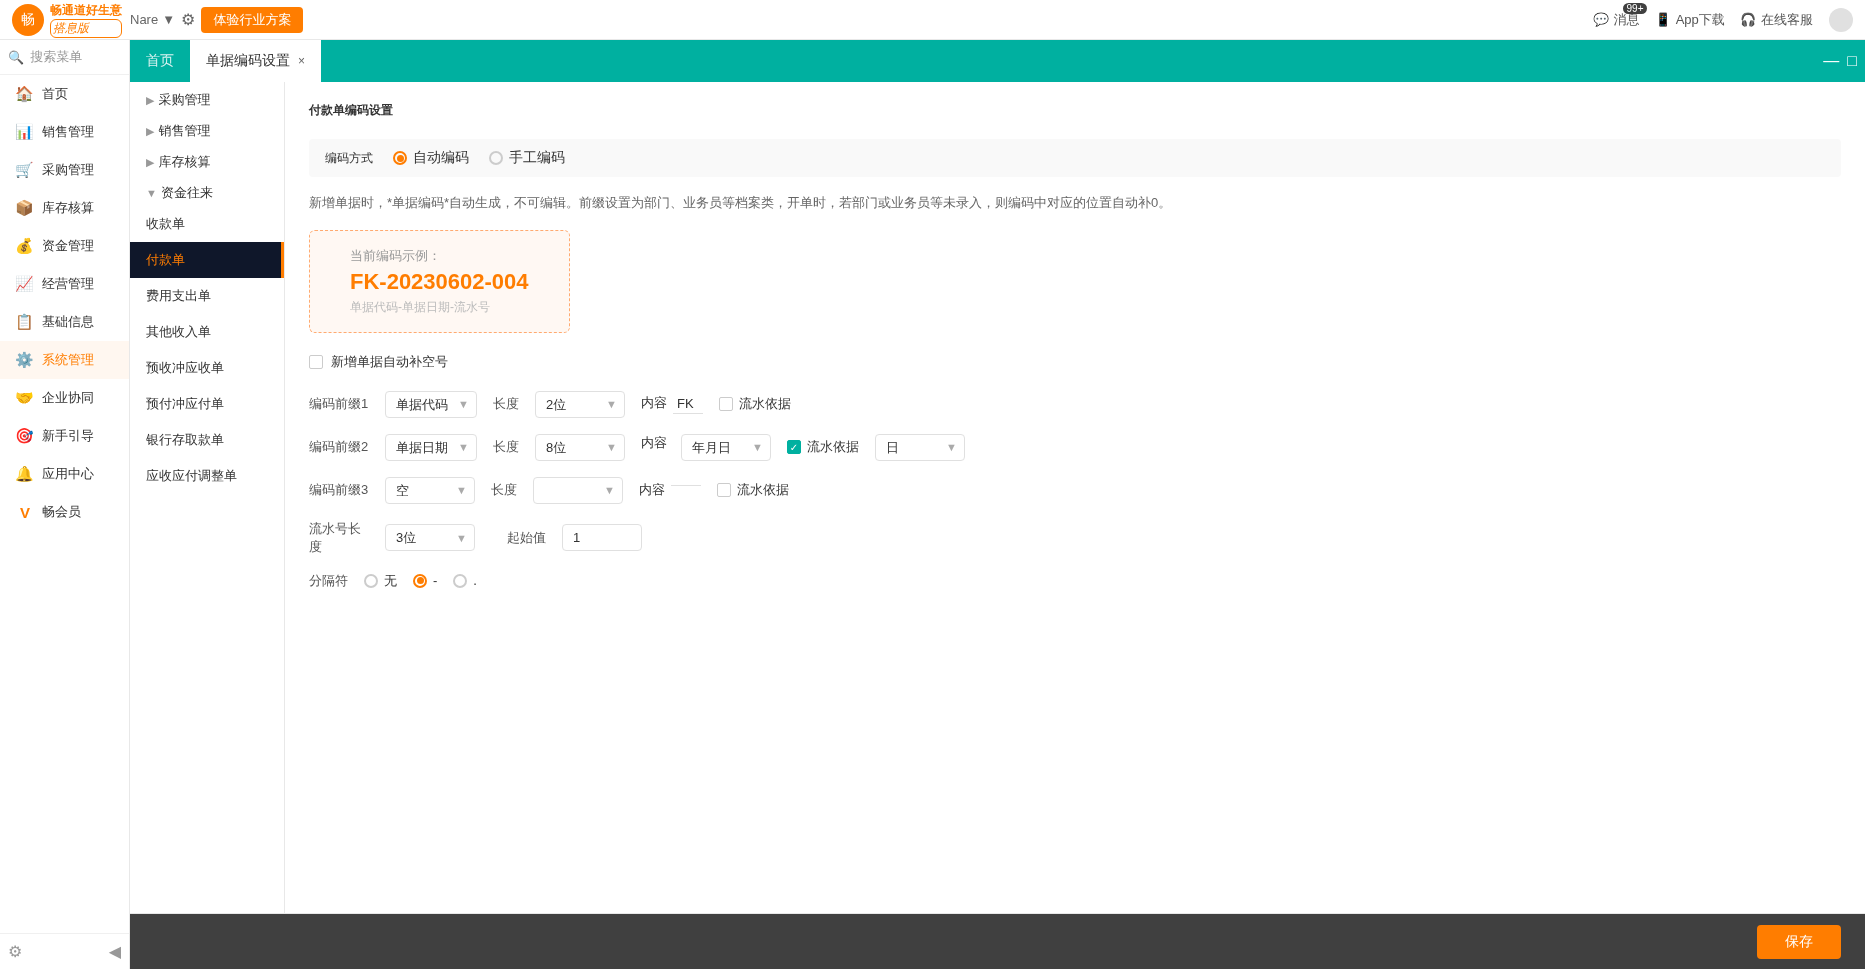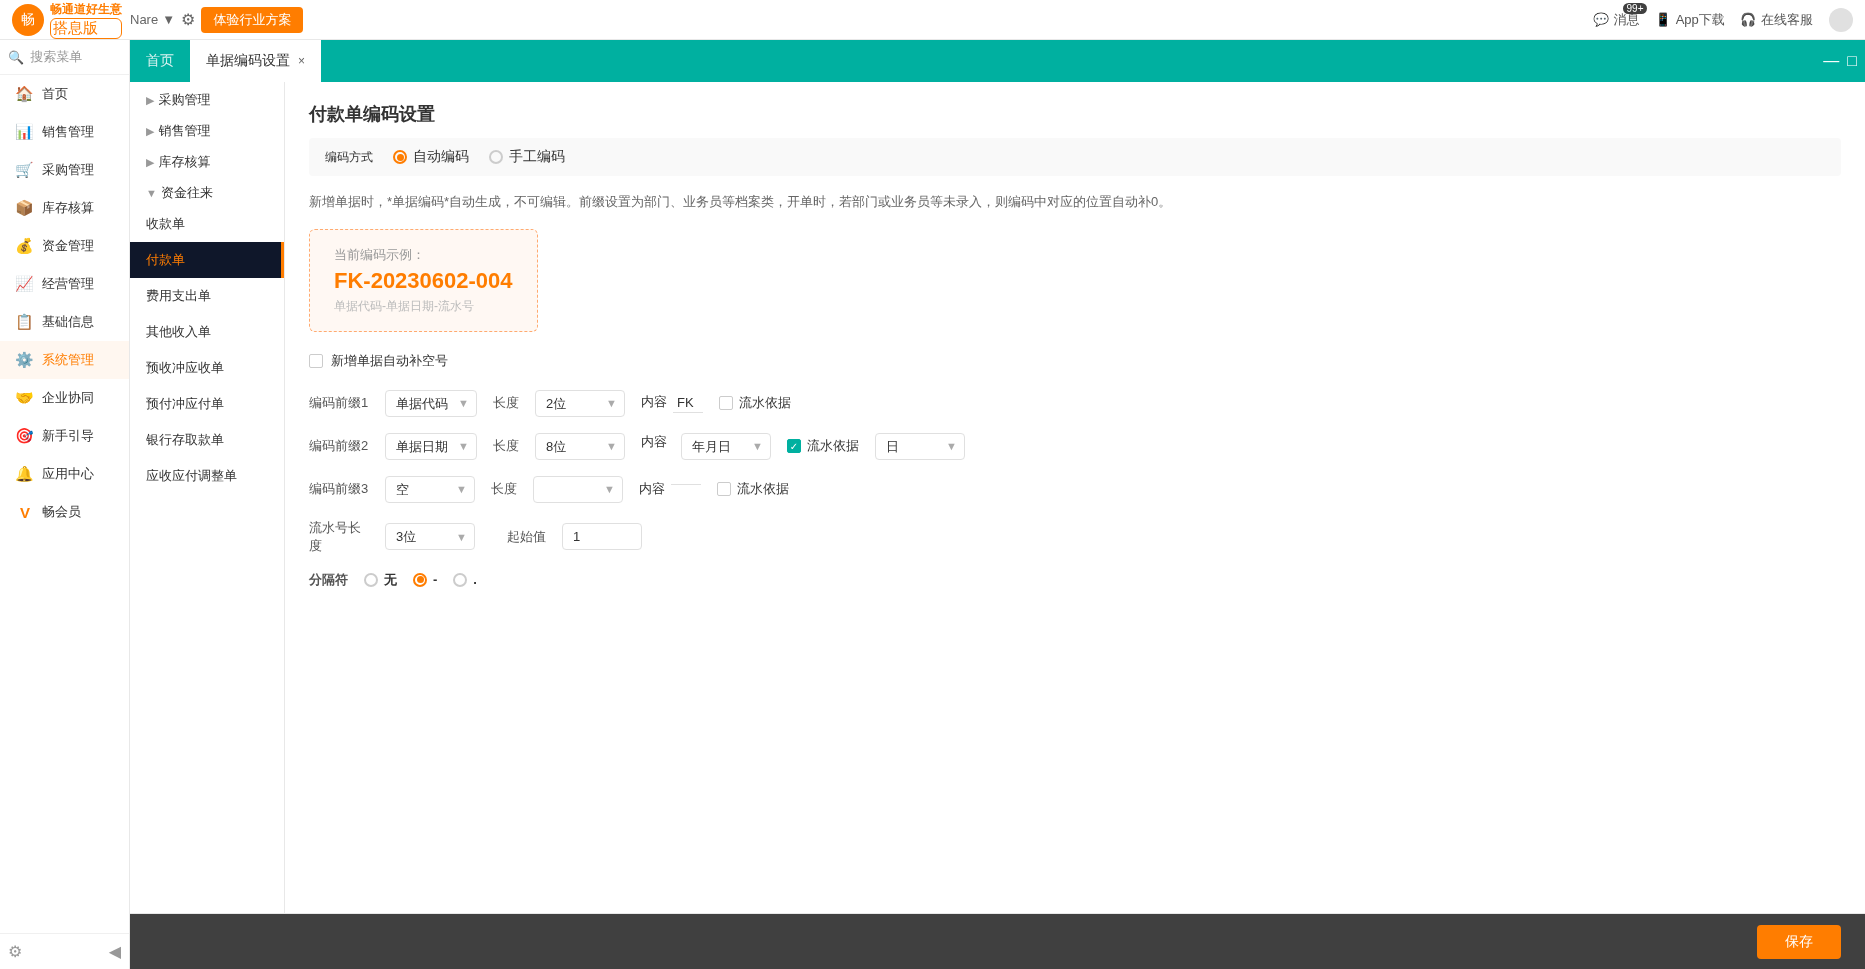--- a/index.html
+++ b/index.html
@@ -12,21 +12,21 @@
       display: flex;
       align-items: center;
       justify-content: space-between;
       padding: 0 12px;
       border-bottom: 1px solid #e8e8e8;
       flex-shrink: 0;
     }
     .top-bar-left { display: flex; align-items: center; gap: 8px; }
     .top-bar-logo { display: flex; align-items: center; gap: 6px; }
     .logo-icon { width: 32px; height: 32px; background: #ff7d00; border-radius: 50%; display: flex; align-items: center; justify-content: center; color: #fff; font-size: 14px; }
-    .logo-badge { font-size: 15px; color: #ff7d00; border: 1px solid #ff7d00; border-radius: 6px; padding: 0 2px; }
+    .logo-badge { font-size: 12px; color: #ff7d00; border: 1px solid #ff7d00; border-radius: 6px; padding: 0 2px; font-style: italic; }
     .top-bar-nav { display: flex; align-items: center; gap: 6px; }
     .nav-dropdown { display: flex; align-items: center; gap: 4px; cursor: pointer; color: #666; font-size: 13px; }
     .btn-experience { background: #ff7d00; color: #fff; border: none; padding: 4px 12px; border-radius: 4px; font-size: 13px; cursor: pointer; }
     .top-bar-right { display: flex; align-items: center; gap: 16px; font-size: 13px; color: #555; }
     .msg-badge { position: relative; display: flex; align-items: center; gap: 4px; cursor: pointer; }
     .badge-count { background: #404040; color: #fff; border-radius: 10px; font-size: 10px; padding: 0 4px; position: absolute; top: -8px; right: -8px; }
     .top-bar-icon { display: flex; align-items: center; gap: 4px; cursor: pointer; color: #555; font-size: 13px; }
     .user-avatar { background: #e0e0e0; border-radius: 50%; width: 24px; height: 24px; }
     .gear-icon { cursor: pointer; color: #666; font-size: 16px; }
 
@@ -110,39 +110,39 @@
     .expand-arrow.down::before { content: '▼'; }
     .expand-arrow.right::before { content: '▶'; }
 
     
     .form-area {
       flex: 1;
       background: #fff;
       overflow-y: auto;
       padding: 20px 24px;
     }
-    .page-title { font-size: 18px; font-weight: bold; color: #333; margin-bottom: 12px; }
+    .page-title { font-size: 12px; font-weight: bold; color: #333; margin-bottom: 20px; }
 
     
     .encode-method { display: flex; align-items: center; gap: 20px; padding: 10px 16px; background: #f9f9f9; border-radius: 4px; margin-bottom: 16px; }
     .encode-method-label { font-size: 12px; color: #333; }
     .radio-option { display: flex; align-items: center; gap: 6px; font-size: 14px; color: #333; cursor: pointer; }
     .radio-circle { width: 14px; height: 14px; border-radius: 50%; border: 2px solid #ccc; display: flex; align-items: center; justify-content: center; }
     .radio-circle.checked { border-color: #ff7d00; }
     .radio-circle.checked::after { content: ''; width: 7px; height: 7px; background: #ff7d00; border-radius: 50%; display: block; }
 
     
     .info-text { font-size: 13px; color: #666; margin-bottom: 16px; line-height: 1.6; }
 
     
     .code-preview {
       border: 1.5px dashed #ffaa70;
       background: #fff8f3;
       border-radius: 6px;
-      padding: 16px 24px;
+      padding: 16px 40px;
       display: inline-block;
       margin-bottom: 20px;
     }
     .code-preview-label { font-size: 13px; color: #999; margin-bottom: 4px; }
     .code-preview-value { font-size: 22px; font-weight: bold; color: #ff7d00; margin-bottom: 4px; }
     .code-preview-desc { font-size: 12px; color: #bbb; }
 
     
     .checkbox-row { display: flex; align-items: center; gap: 8px; margin-bottom: 20px; font-size: 13px; color: #333; }
     .cb-box { width: 14px; height: 14px; border: 1px solid #ccc; border-radius: 2px; display: flex; align-items: center; justify-content: center; cursor: pointer; }
@@ -156,21 +156,21 @@
     .content-field { font-size: 13px; color: #333; display: flex; align-items: flex-start; gap: 6px; }
     .content-value { color: #333; font-size: 13px; min-width: 30px; border-bottom: 1px solid #e0e0e0; padding: 2px 4px; }
 
     .checkbox-inline { display: flex; align-items: center; gap: 6px; font-size: 13px; color: #333; cursor: pointer; }
     .cb-sm { width: 14px; height: 14px; border: 1px solid #ccc; border-radius: 2px; flex-shrink: 0; display: flex; align-items: center; justify-content: center; }
     .cb-sm.checked { background: #00b0a0; border-color: #00b0a0; color: #fff; font-size: 10px; }
 
     .flow-select { margin-left: 8px; }
 
     
-    .separator-row { display: flex; align-items: center; gap: 16px; margin-bottom: 8px; font-weight: bold; }
+    .separator-row { display: flex; align-items: center; gap: 16px; margin-bottom: 8px; }
     .sep-label { font-size: 13px; color: #555; }
     .sep-option { display: flex; align-items: center; gap: 6px; font-size: 13px; color: #333; cursor: pointer; }
 
     
     .bottom-bar {
       height: 56px;
       background: #404040;
       border-top: 1px solid #e8e8e8;
       display: flex;
       align-items: center;

